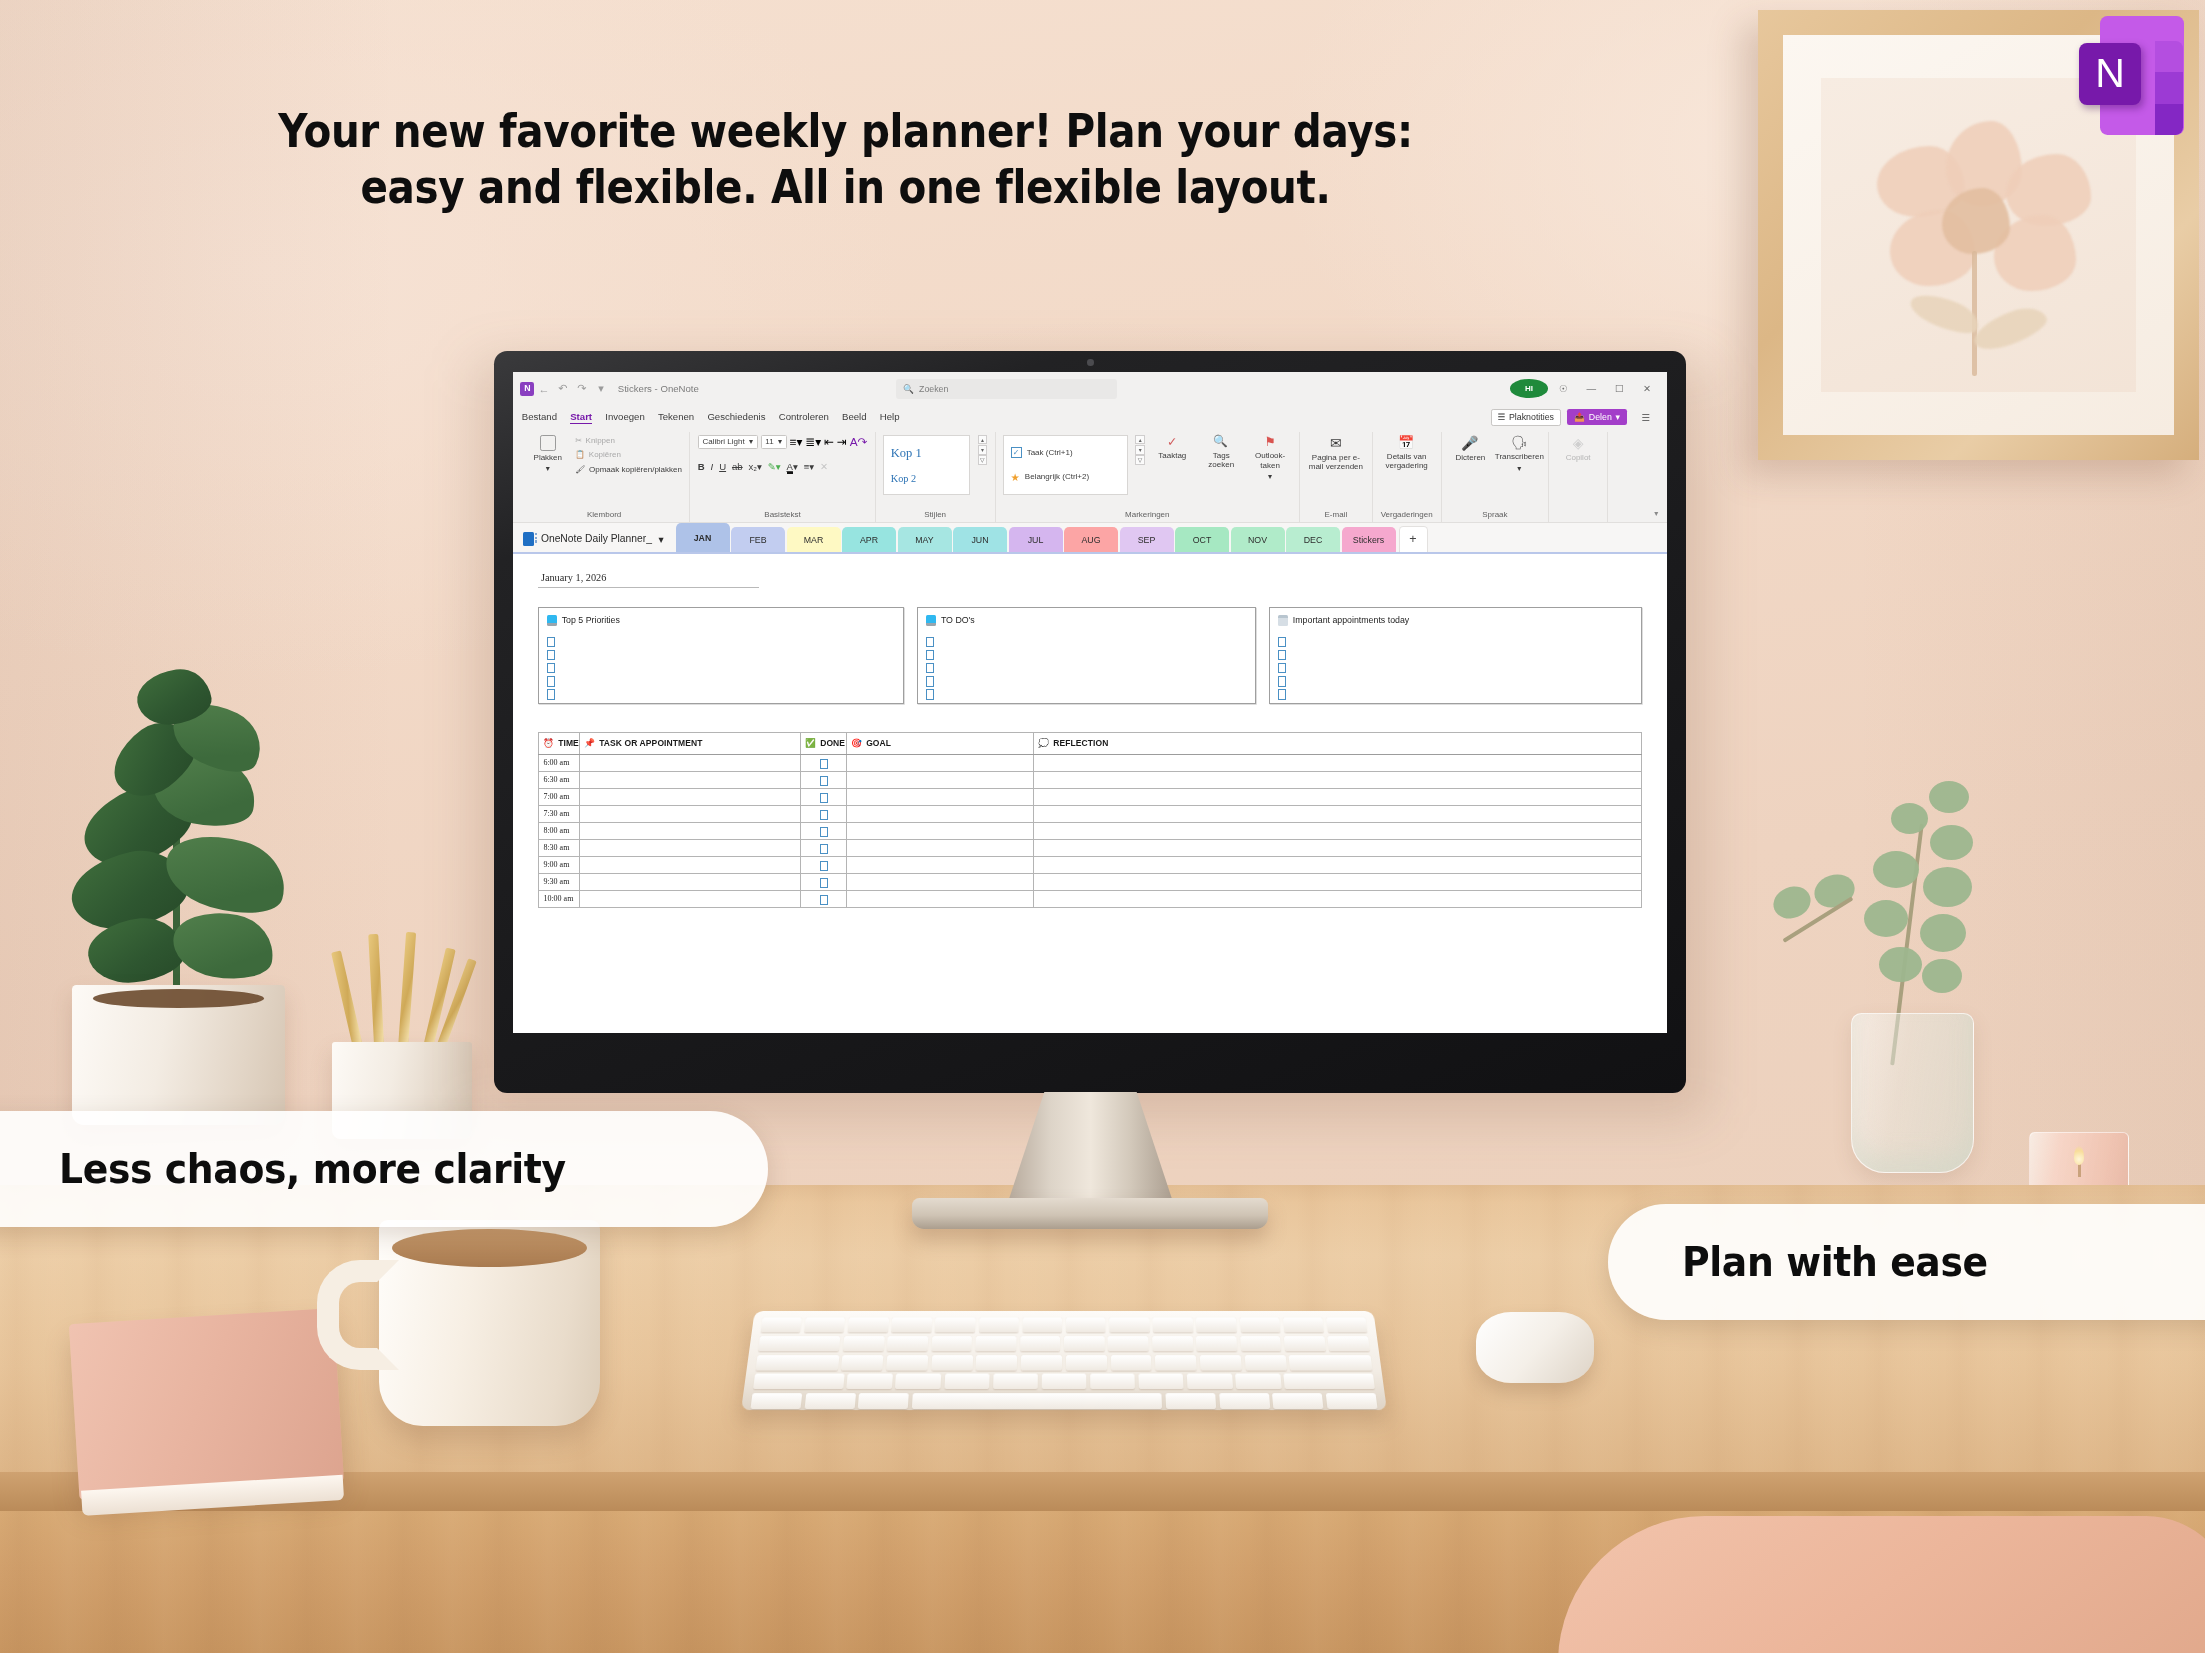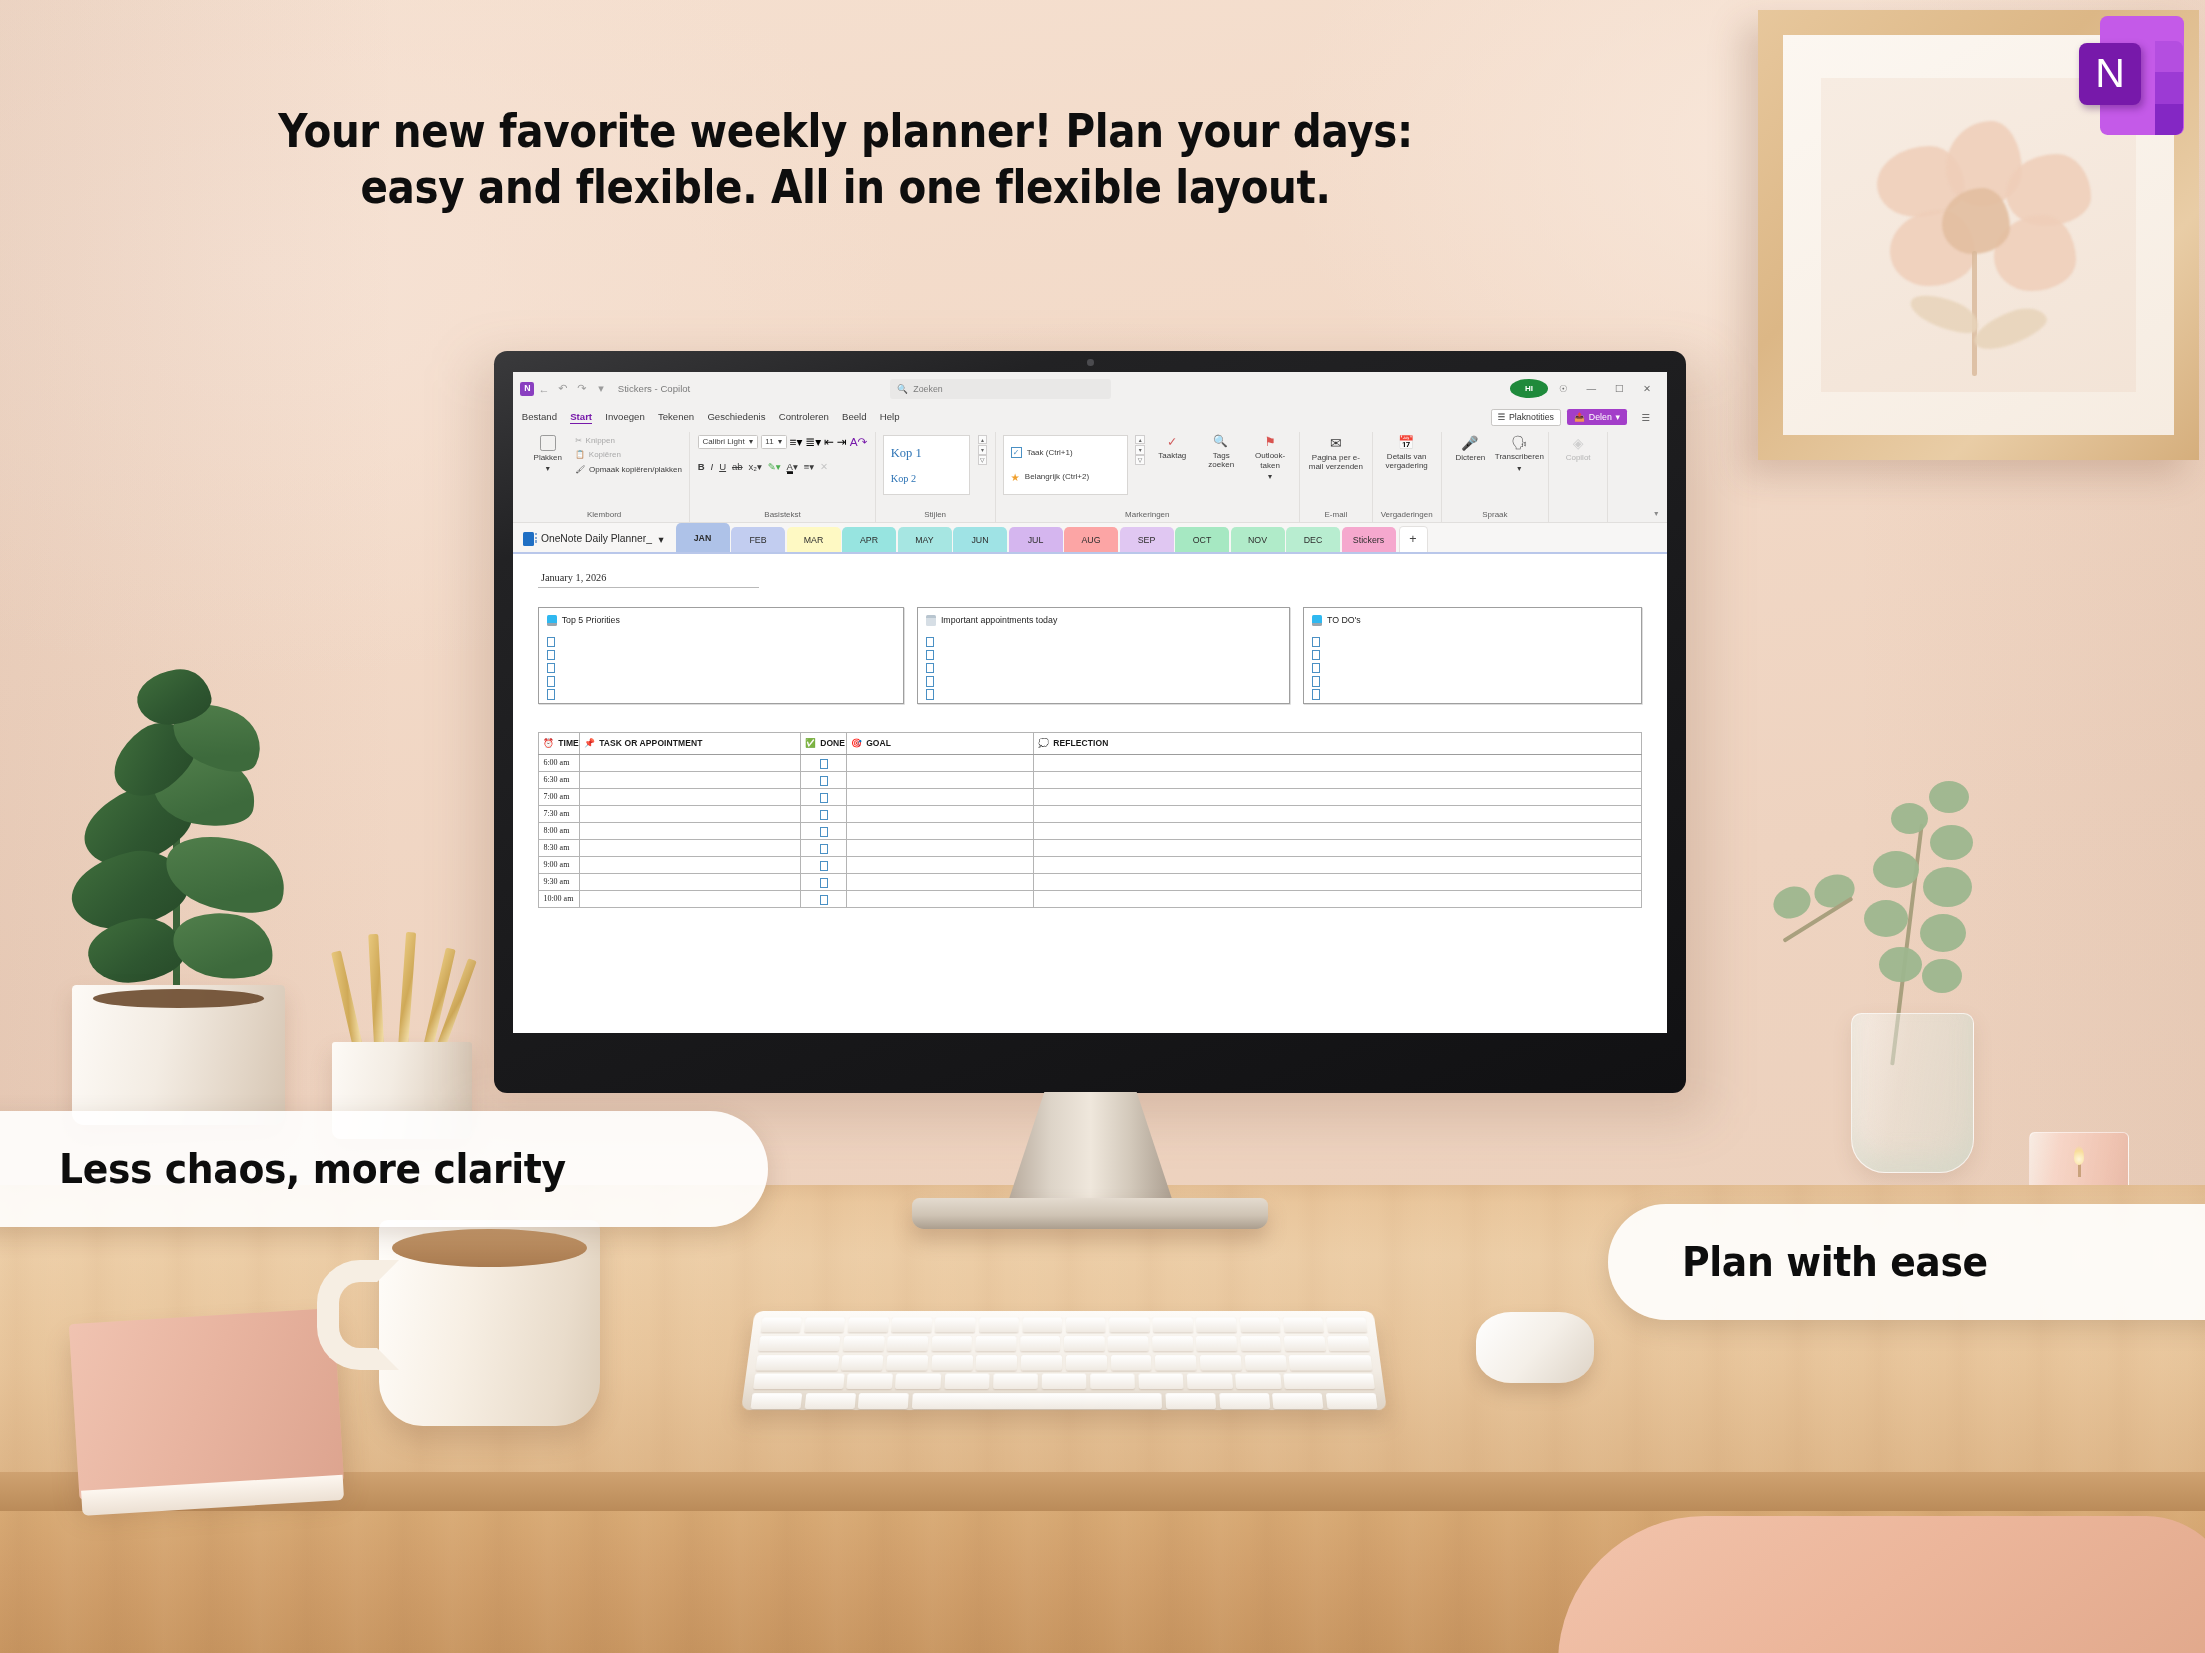--- a/index.html
+++ b/index.html
@@ -552,21 +552,21 @@
     <div class="screen">
 
       <div class="app">
 
         <div class="titlebar">
           <div class="tb-icon">N</div>
           <div class="tb-btn">←</div>
           <div class="tb-btn">↶</div>
           <div class="tb-btn">↷</div>
           <div class="tb-btn">▾</div>
-          <div class="tb-title">Stickers - Copilot</div>
+          <div class="tb-title">Stickers - OneNote</div>
           <div class="tb-search">
             <span>🔍</span>
             <span>Zoeken</span>
           </div>
           <div class="tb-right">
             <div class="avatar">HI</div>
             <div class="win-btn">☉</div>
             <div class="win-btn">—</div>
             <div class="win-btn">☐</div>
             <div class="win-btn">✕</div>
@@ -786,37 +786,37 @@
                 <span>Top 5 Priorities</span>
               </div>
               <div class="chk-list">
                 <span class="chk-sq"></span>
                 <span class="chk-sq"></span>
                 <span class="chk-sq"></span>
                 <span class="chk-sq"></span>
                 <span class="chk-sq"></span>
               </div>
             </div>
+            <div class="panel" style="flex:0.94;">
+              <div class="panel-head">
+                <span class="ph-icon mon"></span>
+                <span>TO DO's</span>
+              </div>
+              <div class="chk-list">
+                <span class="chk-sq"></span>
+                <span class="chk-sq"></span>
+                <span class="chk-sq"></span>
+                <span class="chk-sq"></span>
+                <span class="chk-sq"></span>
+              </div>
+            </div>
             <div class="panel" style="flex:1.04;">
               <div class="panel-head">
                 <span class="ph-icon bld"></span>
                 <span>Important appointments today</span>
-              </div>
-              <div class="chk-list">
-                <span class="chk-sq"></span>
-                <span class="chk-sq"></span>
-                <span class="chk-sq"></span>
-                <span class="chk-sq"></span>
-                <span class="chk-sq"></span>
-              </div>
-            </div>
-            <div class="panel" style="flex:0.94;">
-              <div class="panel-head">
-                <span class="ph-icon mon"></span>
-                <span>TO DO's</span>
               </div>
               <div class="chk-list">
                 <span class="chk-sq"></span>
                 <span class="chk-sq"></span>
                 <span class="chk-sq"></span>
                 <span class="chk-sq"></span>
                 <span class="chk-sq"></span>
               </div>
             </div>
           </div>

